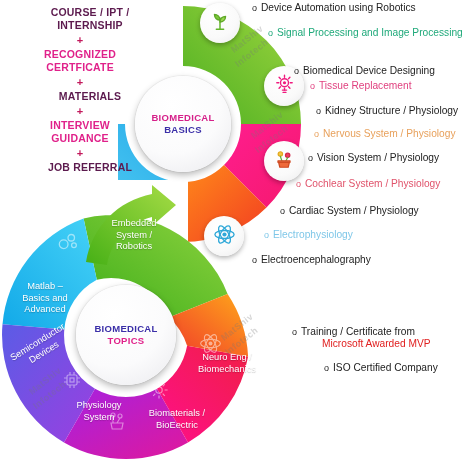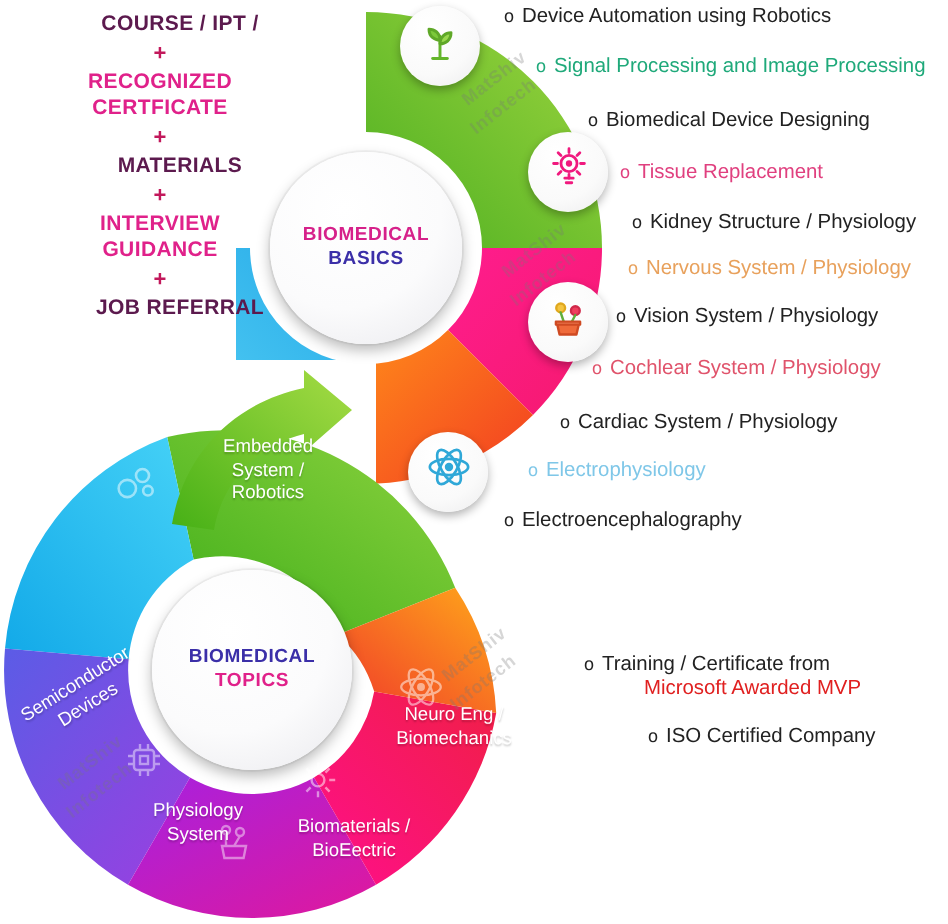--- a/index.html
+++ b/index.html
@@ -269,20 +269,25 @@
       <ellipse cx="12" cy="12" rx="9.5" ry="4" transform="rotate(120 12 12)"></ellipse>
     </svg>
   </div>
 
   <div class="wlabel" style="left:88px;top:218px;width:92px;">
     <div>Embedded</div>
     <div>System /</div>
     <div>Robotics</div>
   </div>
 
+  <div class="wlabel" style="left:6px;top:281px;width:78px;">
+    <div>Matlab –</div>
+    <div>Basics and</div>
+    <div>Advanced</div>
+  </div>
 
   <div class="wlabel" style="left:-2px;top:336px;width:86px;transform:rotate(-32deg);">
     <div>Semiconductor</div>
     <div>Devices</div>
   </div>
 
   <div class="wlabel" style="left:64px;top:400px;width:70px;">
     <div>Physiology</div>
     <div>System</div>
   </div>
@@ -292,36 +297,37 @@
     <div>BioEectric</div>
   </div>
 
   <div class="wlabel" style="left:186px;top:352px;width:82px;">
     <div>Neuro Eng /</div>
     <div>Biomechanics</div>
   </div>
 
   <div id="left-col">
     <p class="lc-line lc-dark">COURSE / IPT /</p>
+    <p class="lc-line lc-dark">INTERNSHIP</p>
     <p class="lc-plus">+</p>
     <p class="lc-line lc-pink">RECOGNIZED</p>
     <p class="lc-line lc-pink">CERTFICATE</p>
     <p class="lc-plus">+</p>
     <p class="lc-line lc-dark">MATERIALS</p>
     <p class="lc-plus">+</p>
     <p class="lc-line lc-pink">INTERVIEW</p>
     <p class="lc-line lc-pink">GUIDANCE</p>
     <p class="lc-plus">+</p>
     <p class="lc-line lc-dark">JOB REFERRAL</p>
   </div>
 
   <div id="right-list">
       <div class="rl-item" style="position: absolute; left: 0px; top: 2px; color: rgb(34, 34, 34);"><span class="rl-bullet">o</span><span class="rl-text">Device Automation using Robotics</span></div>
       <div class="rl-item" style="position: absolute; left: 16px; top: 27px; color: rgb(31, 169, 122);"><span class="rl-bullet">o</span><span class="rl-text">Signal Processing and Image Processing</span></div>
-      <div class="rl-item" style="position: absolute; left: 42px; top: 54px; color: rgb(34, 34, 34);"><span class="rl-bullet">o</span><span class="rl-text">Biomedical Device Designing</span></div>
+      <div class="rl-item" style="position: absolute; left: 42px; top: 65px; color: rgb(34, 34, 34);"><span class="rl-bullet">o</span><span class="rl-text">Biomedical Device Designing</span></div>
       <div class="rl-item" style="position: absolute; left: 58px; top: 80px; color: rgb(224, 64, 127);"><span class="rl-bullet">o</span><span class="rl-text">Tissue Replacement</span></div>
       <div class="rl-item" style="position: absolute; left: 64px; top: 105px; color: rgb(34, 34, 34);"><span class="rl-bullet">o</span><span class="rl-text">Kidney Structure / Physiology</span></div>
       <div class="rl-item" style="position: absolute; left: 62px; top: 128px; color: rgb(232, 161, 92);"><span class="rl-bullet">o</span><span class="rl-text">Nervous System / Physiology</span></div>
       <div class="rl-item" style="position: absolute; left: 56px; top: 152px; color: rgb(34, 34, 34);"><span class="rl-bullet">o</span><span class="rl-text">Vision System / Physiology</span></div>
       <div class="rl-item" style="position: absolute; left: 44px; top: 178px; color: rgb(224, 83, 107);"><span class="rl-bullet">o</span><span class="rl-text">Cochlear System / Physiology</span></div>
       <div class="rl-item" style="position: absolute; left: 28px; top: 205px; color: rgb(34, 34, 34);"><span class="rl-bullet">o</span><span class="rl-text">Cardiac System / Physiology</span></div>
       <div class="rl-item" style="position: absolute; left: 12px; top: 229px; color: rgb(127, 199, 232);"><span class="rl-bullet">o</span><span class="rl-text">Electrophysiology</span></div>
       <div class="rl-item" style="position: absolute; left: 0px; top: 254px; color: rgb(34, 34, 34);"><span class="rl-bullet">o</span><span class="rl-text">Electroencephalography</span></div>
       <div class="rl-item" style="position: absolute; left: 40px; top: 326px;">
         <div style="color: rgb(34, 34, 34);"><span class="rl-bullet">o</span><span class="rl-text">Training / Certificate from</span></div>

